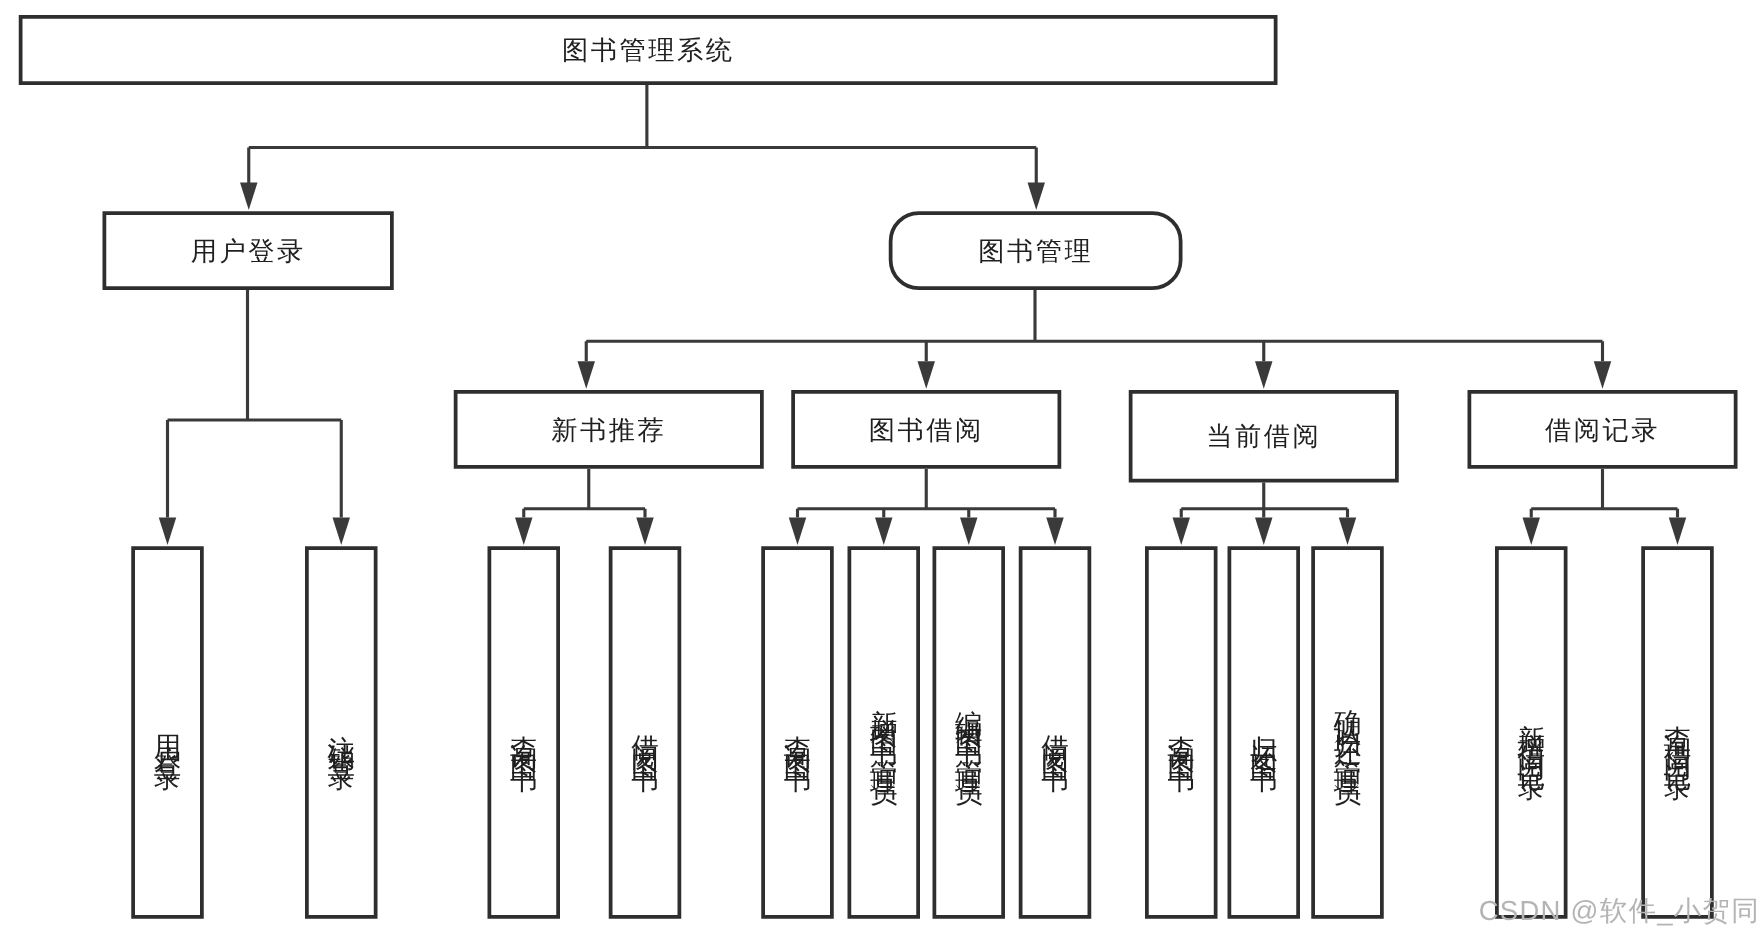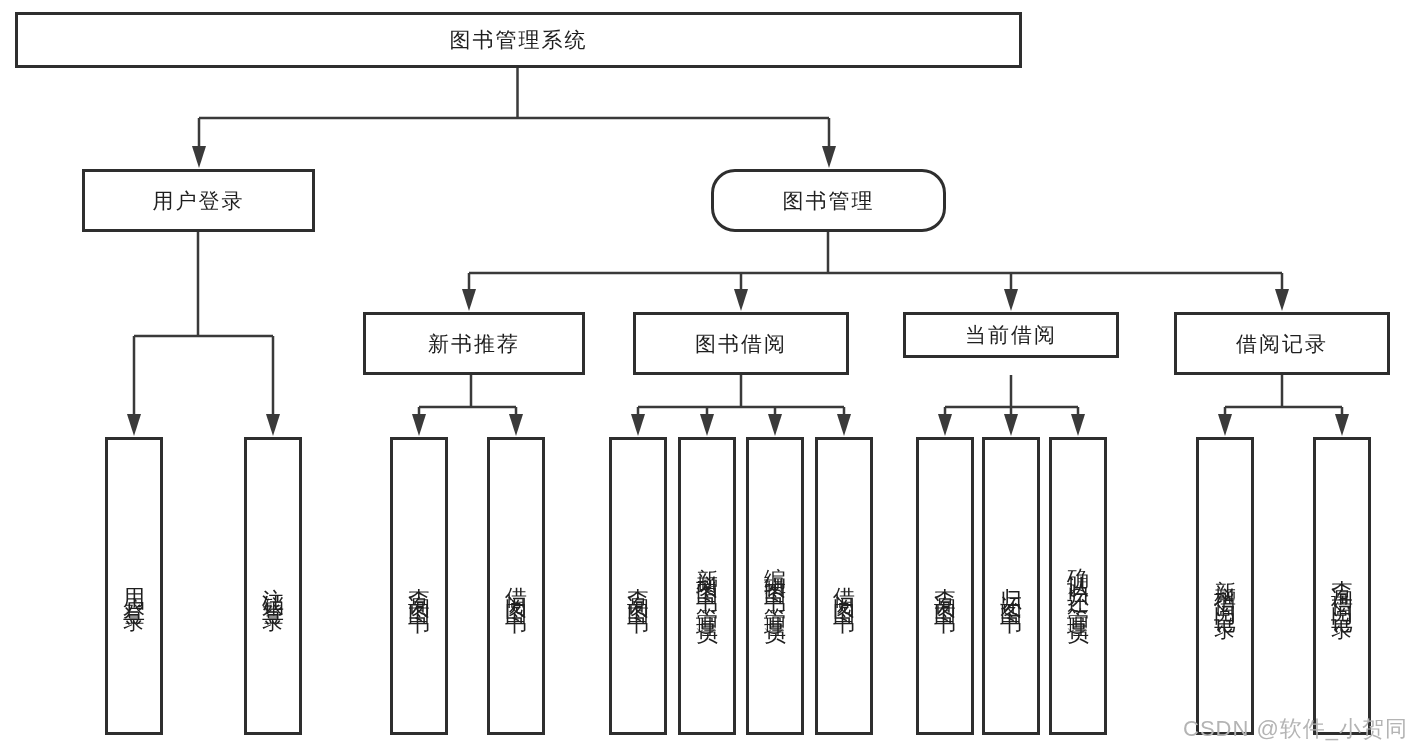--- a/index.html
+++ b/index.html
@@ -36,23 +36,23 @@
     writing-mode: vertical-rl;
     text-orientation: mixed;
     font-size: 22px;
     letter-spacing: 8px;
     line-height: 1;
   }
   
   .n-root   { left: 15px;   top: 12px;  width: 1007px; height: 56px; }
   .n-login  { left: 82px;   top: 169px; width: 233px;  height: 63px; }
   .n-mgmt   { left: 711px;  top: 169px; width: 235px;  height: 63px; border-radius: 24px; }
-  .n-newrec { left: 363px;  top: 312px; width: 222px;  height: 63px; }
+  .n-newrec { left: 363px;  top: 312px; width: 248px;  height: 63px; }
   .n-borrow { left: 633px;  top: 312px; width: 216px;  height: 63px; }
-  .n-current{ left: 903px;  top: 312px; width: 216px;  height: 46px; }
+  .n-current{ left: 903px;  top: 312px; width: 216px;  height: 74px; }
   .n-record { left: 1174px; top: 312px; width: 216px;  height: 63px; }
   
   .leaf { top: 437px; height: 298px; width: 58px; }
   .l0  { left: 105px; }
   .l1  { left: 244px; }
   .l2  { left: 390px; }
   .l3  { left: 487px; }
   .l4  { left: 609px; }
   .l5  { left: 678px; }
   .l6  { left: 746px; }

